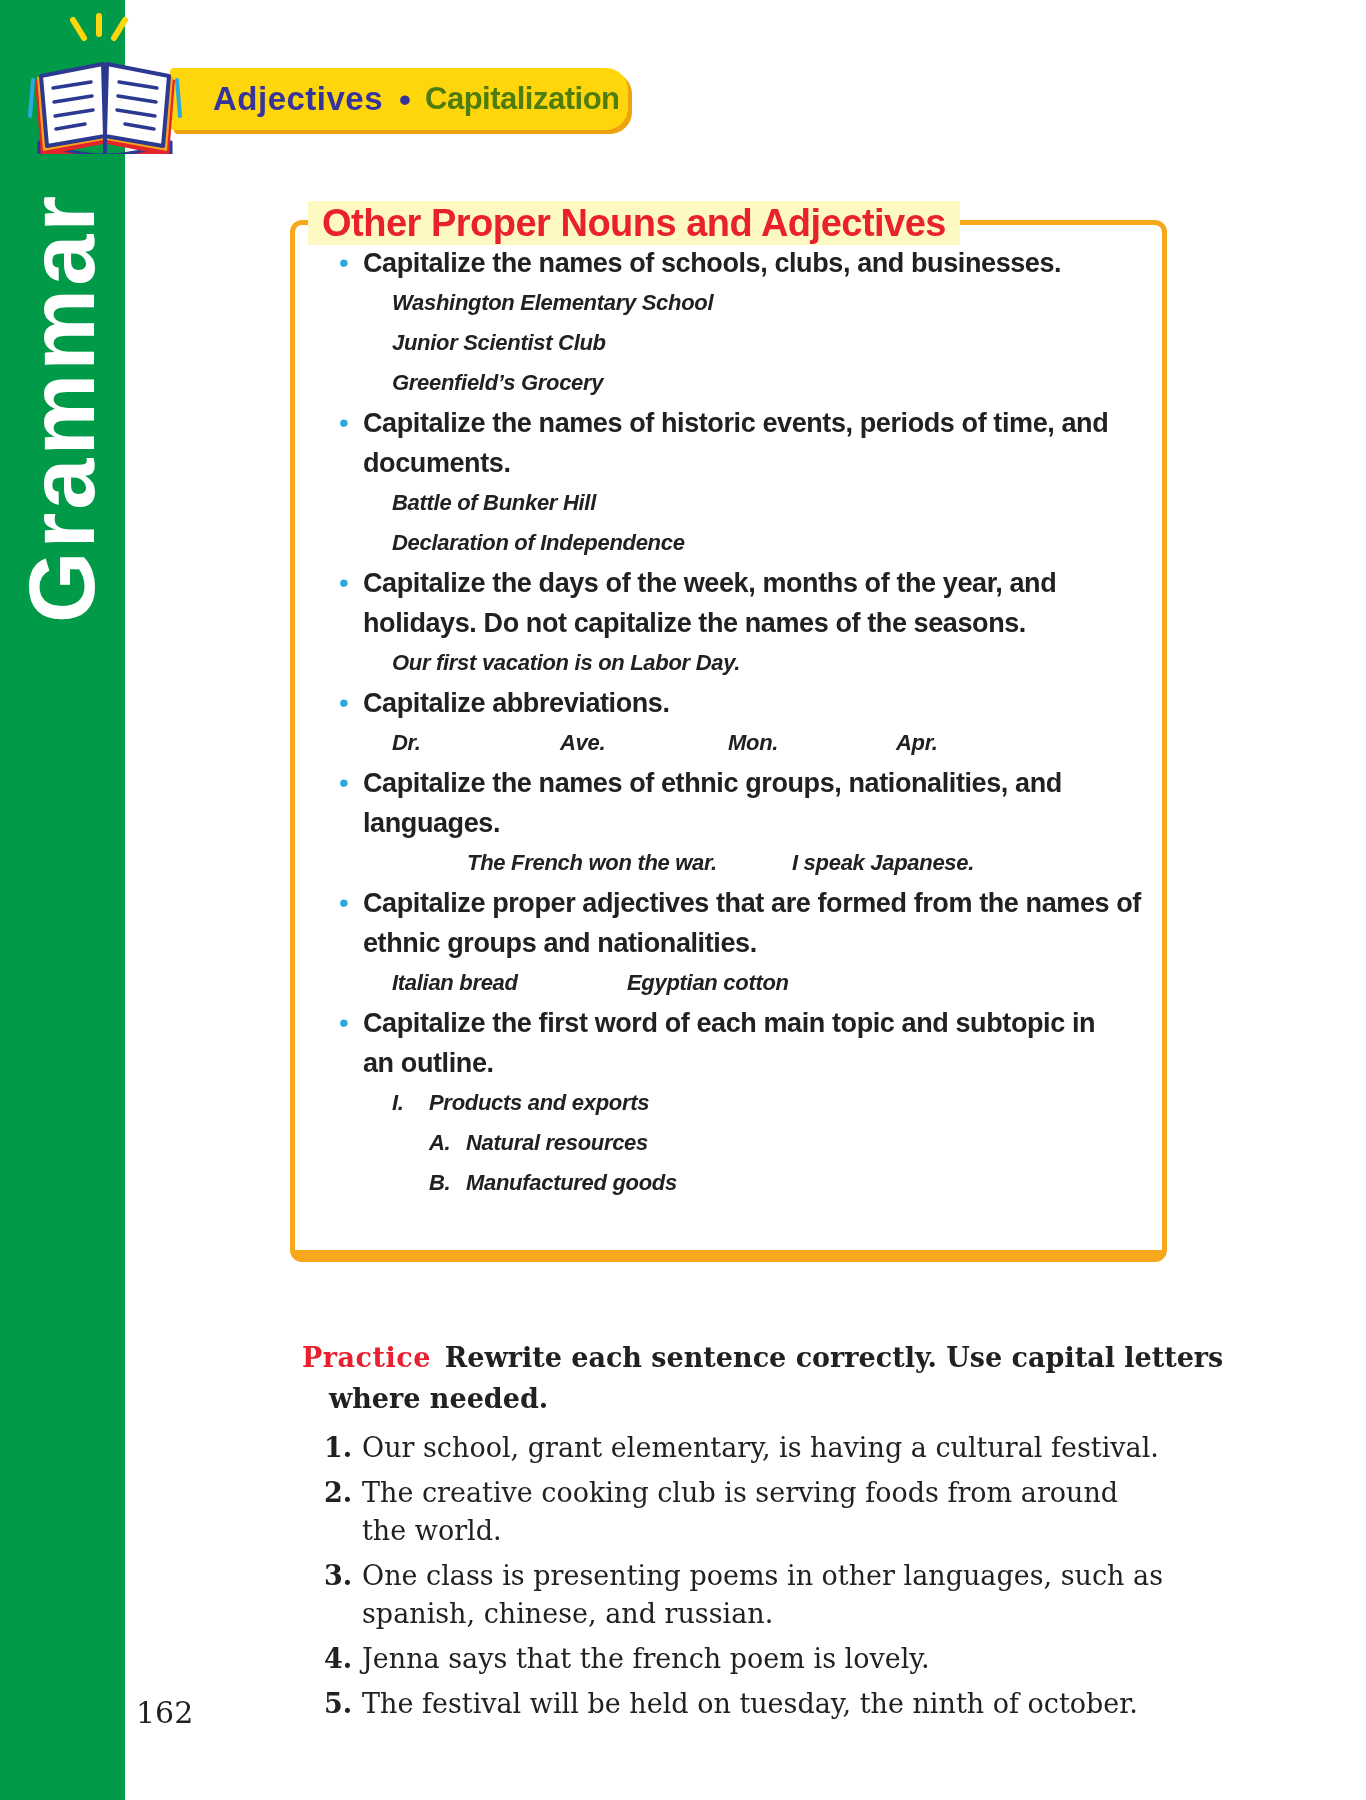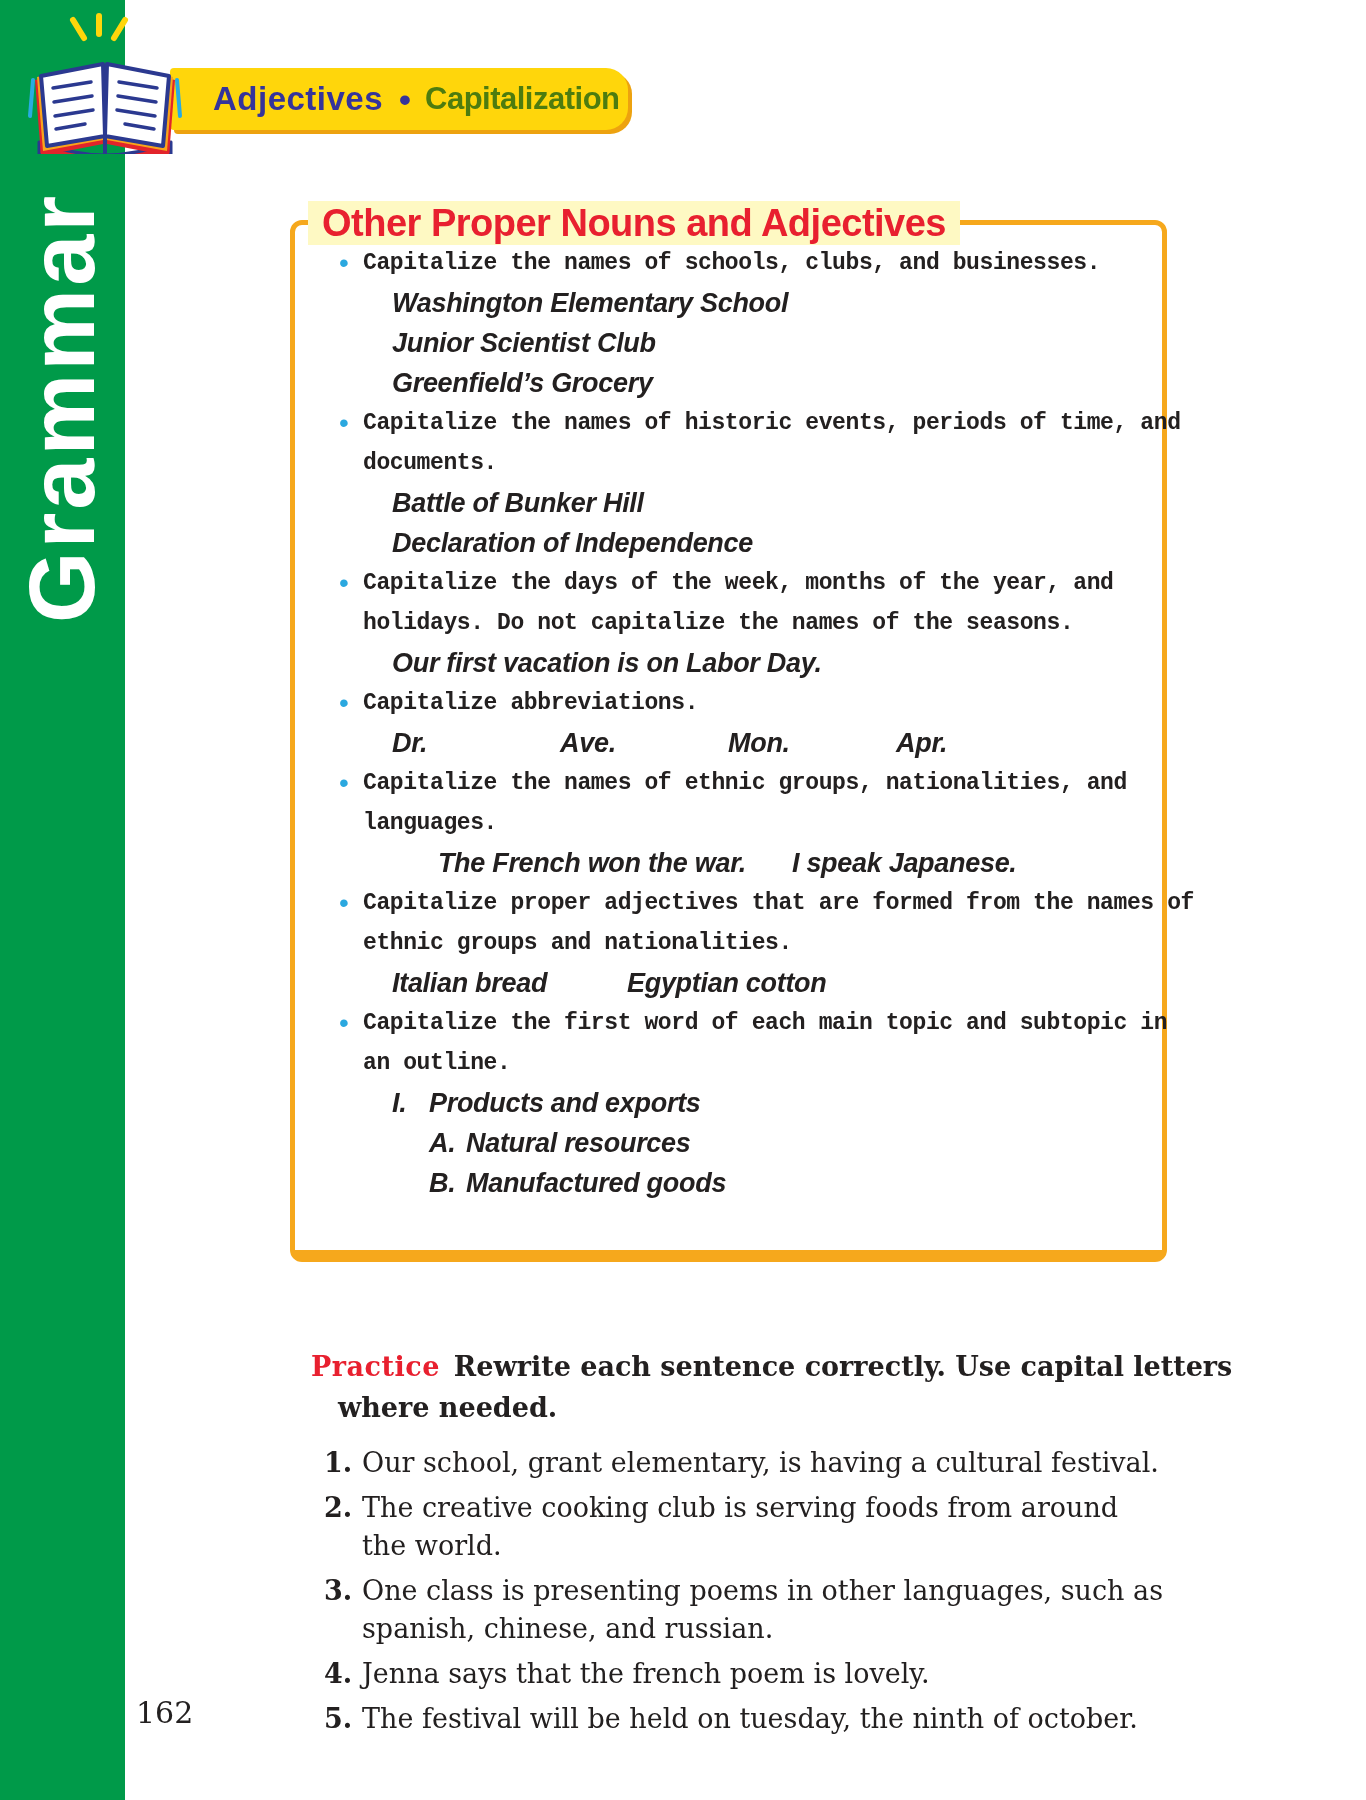--- a/index.html
+++ b/index.html
@@ -28,38 +28,38 @@
   .rulebox{position:absolute;left:290px;top:220px;width:877px;height:1042px;
       box-sizing:border-box;background:#fff;border:5px solid #F6A81C;
       border-bottom-width:12px;border-radius:12px;}
   .rulebox-title{position:absolute;top:-24px;left:13px;background:#fef9c3;
       padding:0 14px;font-weight:700;font-size:38px;line-height:44px;
       color:#E8202F;letter-spacing:-0.5px;white-space:nowrap;}
   .rulebox-inner{padding:18px 10px 0 68px;}
   .rule{margin:0;}
   .rule-head{position:relative;}
   .dot{position:absolute;left:-24px;top:0;color:#2BA8DF;font-size:28px;line-height:40px;}
-  .rule-text{white-space:pre;font-weight:700;font-size:23px;line-height:40px;
-      letter-spacing:-0.4px;color:#232020;font-family:Liberation Mono, monospace;}
-  .ex,.o-marker,.o-text{font-style:italic;font-weight:700;font-size:27px;line-height:40px;
+  .rule-text{white-space:pre;font-weight:700;font-size:27px;line-height:40px;
+      letter-spacing:-0.4px;color:#232020;}
+  .ex,.o-marker,.o-text{font-style:italic;font-weight:700;font-size:22px;line-height:40px;
       letter-spacing:-0.3px;color:#232020;white-space:pre;}
   .ex-stack .ex{margin-left:29px;}
   .ex-row{margin-left:29px;display:flex;}
   .ex-row .cell4{width:168px;flex:none;}
   .ex-row .cellw{width:400px;flex:none;text-align:center;}
   .ex-row .celli{width:235px;flex:none;}
   .outline-row{display:flex;}
   .lvl1{margin-left:29px;}
   .lvl2{margin-left:66px;}
   .o-marker{width:37px;flex:none;}
 
   
   .practice{position:absolute;left:295px;top:1330px;width:800px;
       font-family:"DejaVu Serif", serif;color:#232020;}
-  .practice-head{margin:16px;padding-left:27px;text-indent:-27px;
+  .practice-head{margin:7px;padding-left:27px;text-indent:-27px;
       font-weight:700;font-size:27px;line-height:41px;}
   .practice-label{color:#E8202F;letter-spacing:0.5px;margin-right:14px;}
   .practice-instructions{white-space:pre;}
   .practice-items{list-style:none;margin:10px 0 0;padding:0 0 0 29px;}
   .practice-items li{display:flex;margin-bottom:7px;font-size:27px;line-height:38px;}
   .item-num{font-weight:700;width:38px;flex:none;}
   .item-text{white-space:pre;}
 
   .page-number{position:absolute;left:136px;top:1695px;
       font-family:"DejaVu Serif", serif;font-size:30px;color:#232020;}

